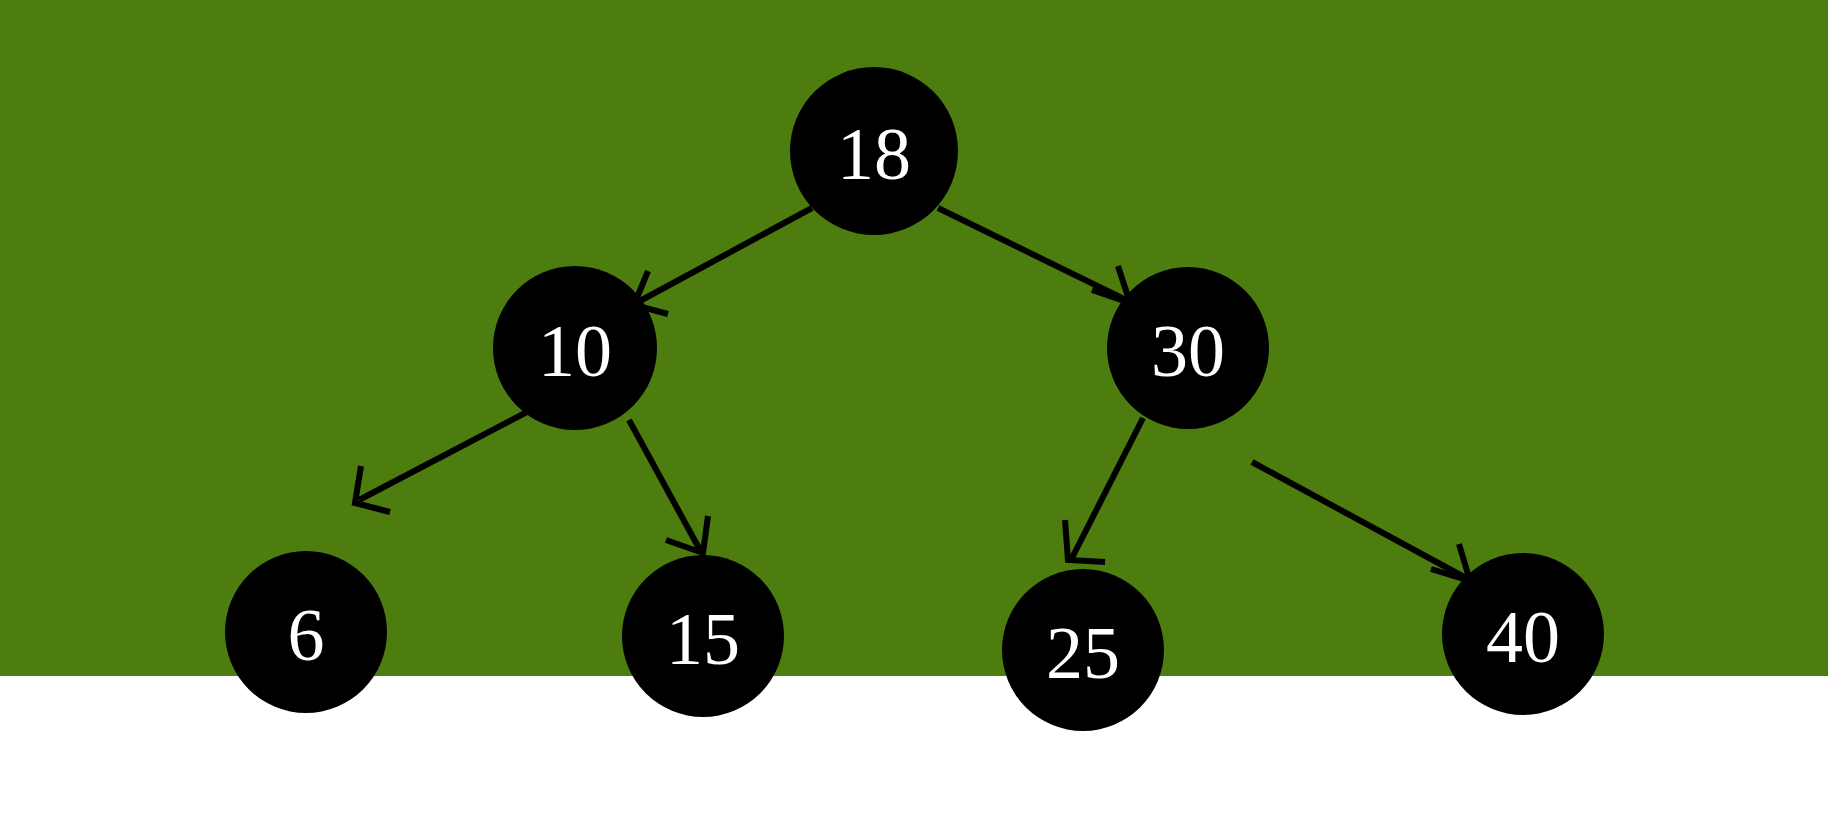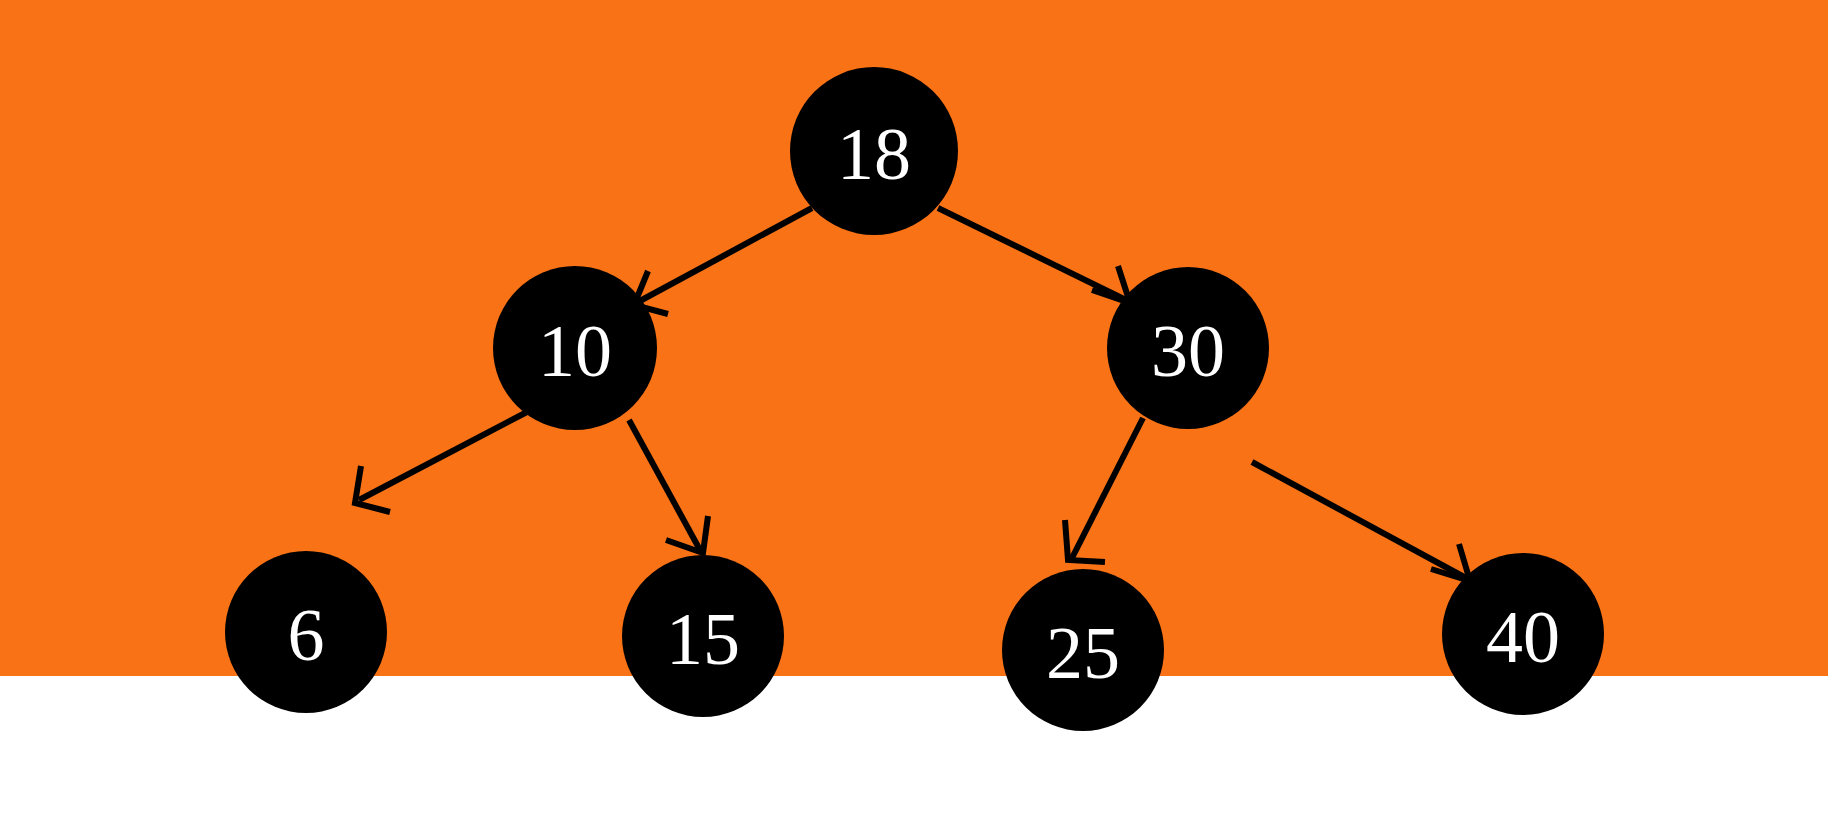--- a/index.html
+++ b/index.html
@@ -10,21 +10,21 @@
   body {
     width: 1828px;
     height: 828px;
     overflow: hidden;
     font-family: "Liberation Serif", "DejaVu Serif", serif;
   }
   #tree-figure {
     position: relative;
     width: 1828px;
     height: 676px;
-    background: #f97316;
+    background: #4d7c0f;
   }
   #tree-svg {
     display: block;
     width: 1828px;
     height: 828px;
   }
   .node-circle {
     fill: #000000;
   }
   .node-label {

